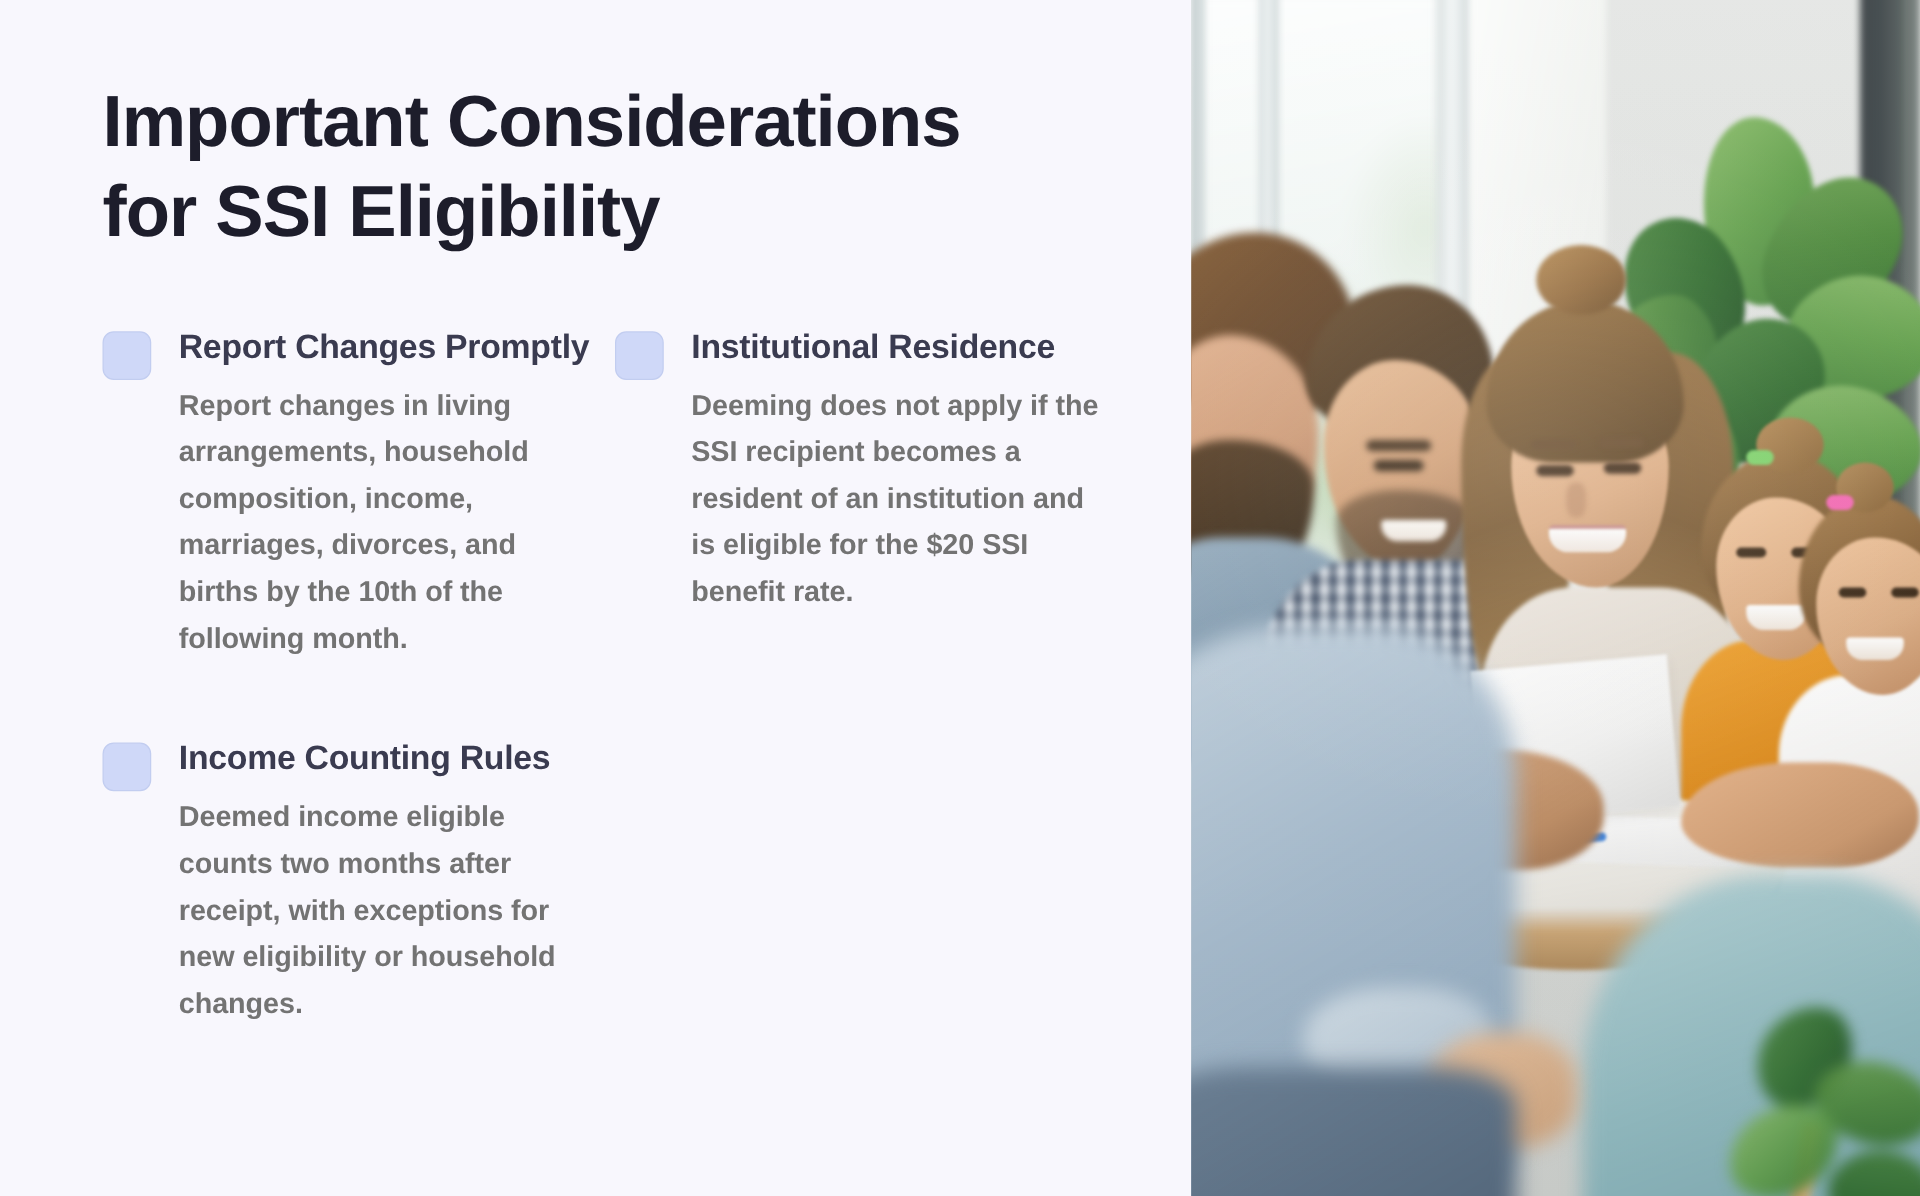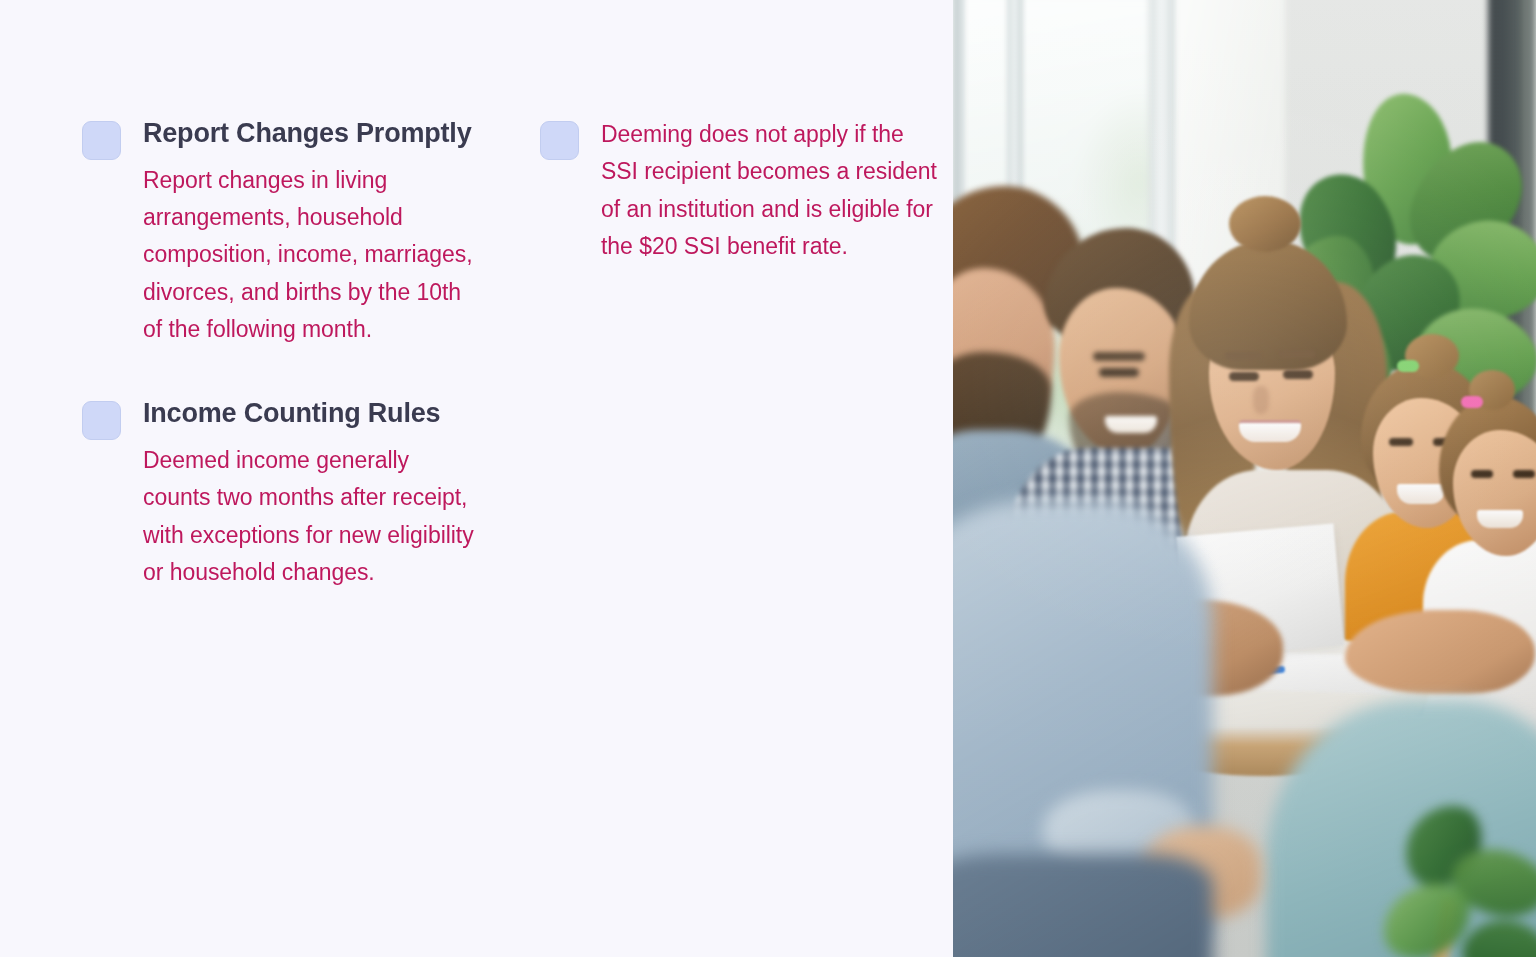--- a/index.html
+++ b/index.html
@@ -43,21 +43,20 @@
     white-space: pre-line;
   }
 
   .feature-grid {
     margin-top: 54px;
     display: grid;
     grid-template-columns: 410px 410px;
     grid-template-rows: auto auto;
     column-gap: 0px;
     row-gap: 60px;
-    gap: 48px;
   }
 
   .feature {
     display: flex;
     align-items: flex-start;
     max-width: 400px;
   }
 
   .feature-icon {
     flex: 0 0 auto;
@@ -81,22 +80,22 @@
     line-height: 1.33;
     font-weight: 700;
     color: #3a3b50;
     margin: 0 0 10px 0;
     letter-spacing: -0.2px;
   }
 
   .feature-desc {
     font-size: 23px;
     line-height: 1.62;
-    font-weight: 400;
-    color: #be185d;
+    font-weight: 700;
+    color: #737373;
     margin: 0;
     letter-spacing: -0.05px;
   }
 
   
   .photo-panel {
     position: relative;
     width: 583px;
     height: 957px;
     overflow: hidden;
@@ -562,43 +561,46 @@
     pointer-events: none;
   }
 </style>
 </head>
 <body>
 
 <div id="slide">
 
   <div class="left-panel">
 
+    <h1 class="slide-title">Important Considerations
+for SSI Eligibility</h1>
 
     <div class="feature-grid">
 
       <div class="feature">
         <div class="feature-icon"></div>
         <div class="feature-body">
           <div class="feature-title">Report Changes Promptly</div>
           <p class="feature-desc">Report changes in living arrangements, household composition, income, marriages, divorces, and births by the 10th of the following month.</p>
         </div>
       </div>
 
       <div class="feature">
         <div class="feature-icon"></div>
         <div class="feature-body">
+          <div class="feature-title">Institutional Residence</div>
           <p class="feature-desc">Deeming does not apply if the SSI recipient becomes a resident of an institution and is eligible for the $20 SSI benefit rate.</p>
         </div>
       </div>
 
       <div class="feature">
         <div class="feature-icon"></div>
         <div class="feature-body">
           <div class="feature-title">Income Counting Rules</div>
-          <p class="feature-desc">Deemed income generally counts two months after receipt, with exceptions for new eligibility or household changes.</p>
+          <p class="feature-desc">Deemed income eligible counts two months after receipt, with exceptions for new eligibility or household changes.</p>
         </div>
       </div>
 
 
     </div>
   </div>
 
   <div class="photo-panel">
     <div class="photo-stage">
 

